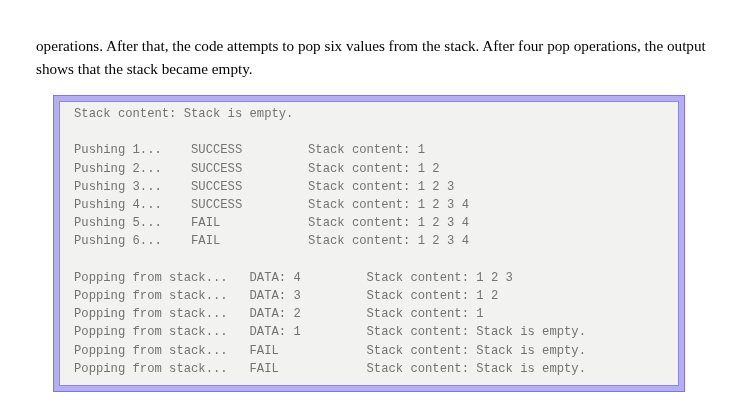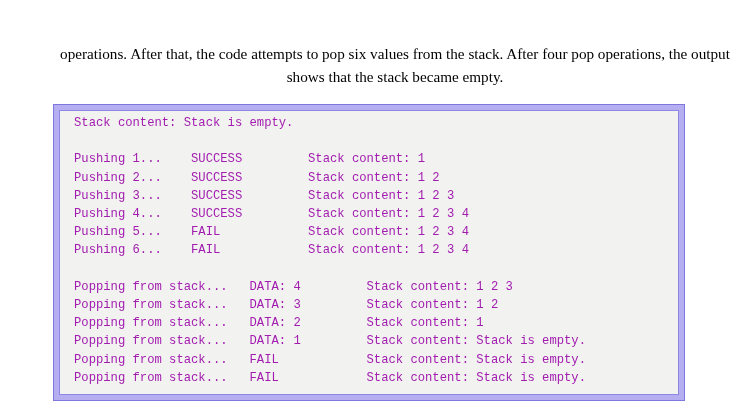--- a/index.html
+++ b/index.html
@@ -13,47 +13,46 @@
     overflow: hidden;
     font-family: "Liberation Serif", serif;
   }
   .page {
     box-sizing: border-box;
     width: 745px;
     height: 417px;
     padding: 26px 16px 0 28px;
   }
   .intro-paragraph {
-    margin: 16px;
+    margin: 8px;
     width: 702px;
     font-family: "Liberation Serif", serif;
     font-size: 15.2px;
     line-height: 23px;
     color: #000000;
-    text-align: center;
   }
   .console-outer {
     box-sizing: border-box;
     margin: 15px 0 0 25px;
     width: 632px;
     border: 1px solid #7e77dd;
     background: #b5aff1;
     padding: 5px;
   }
   .console-inner {
     border: 1px solid #8d87e6;
     background: #f2f2f1;
   }
   .console-text {
     margin: 0;
     padding: 3px 8px 7px 14px;
     font-family: "Liberation Mono", "DejaVu Sans Mono", monospace;
     font-size: 12.2px;
     line-height: 18.2px;
-    color: #a21caf;
+    color: #737373;
     white-space: pre;
   }
   .divider {
     margin: 27px 0 0 0;
     width: 699px;
     height: 0;
     border-top: 2px solid #a9a9a9;
     border-bottom: 2px solid #e3e3e3;
   }
 </style>

